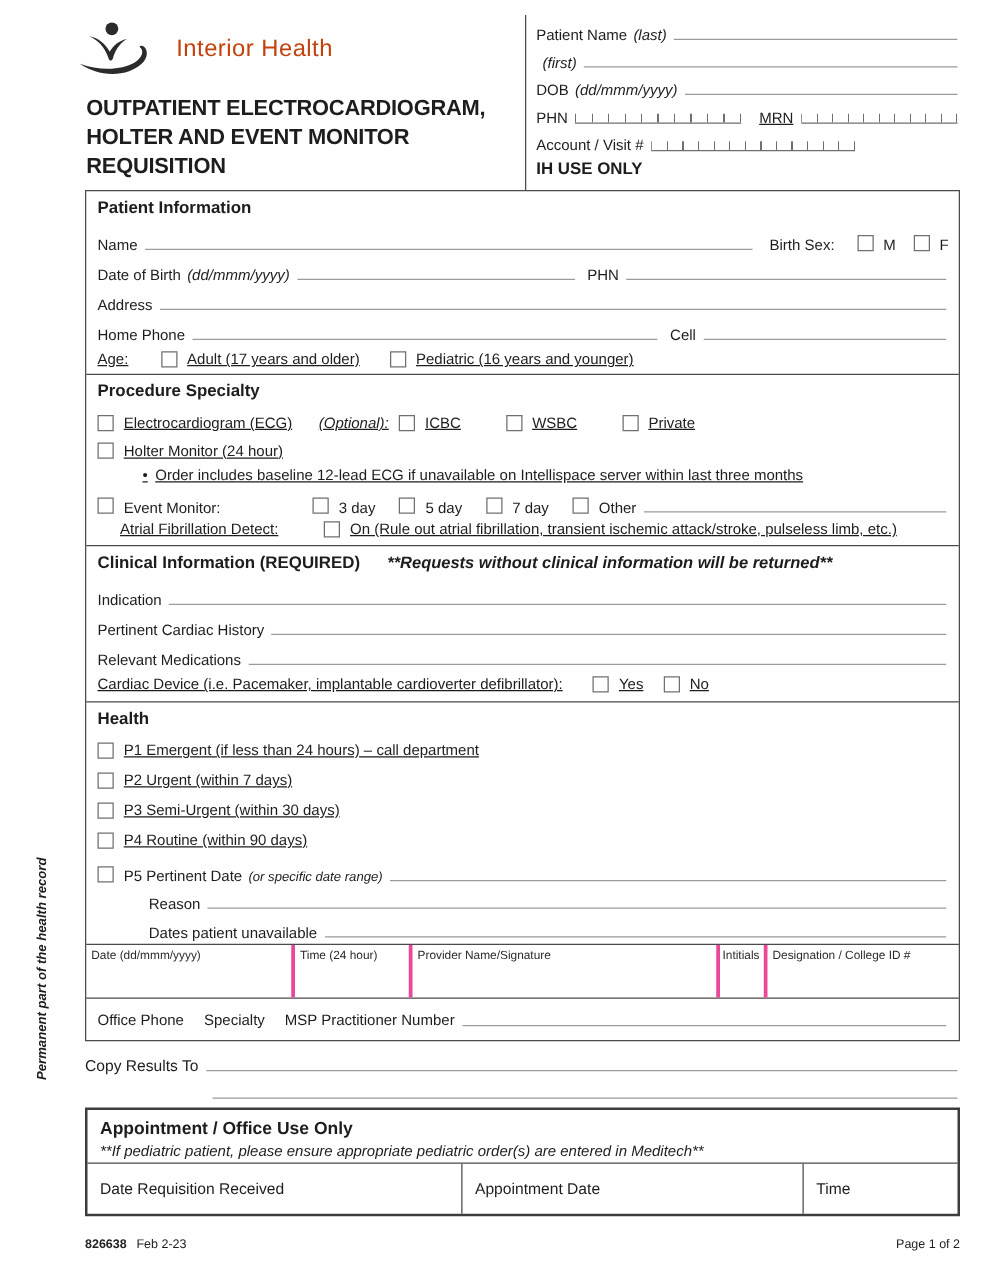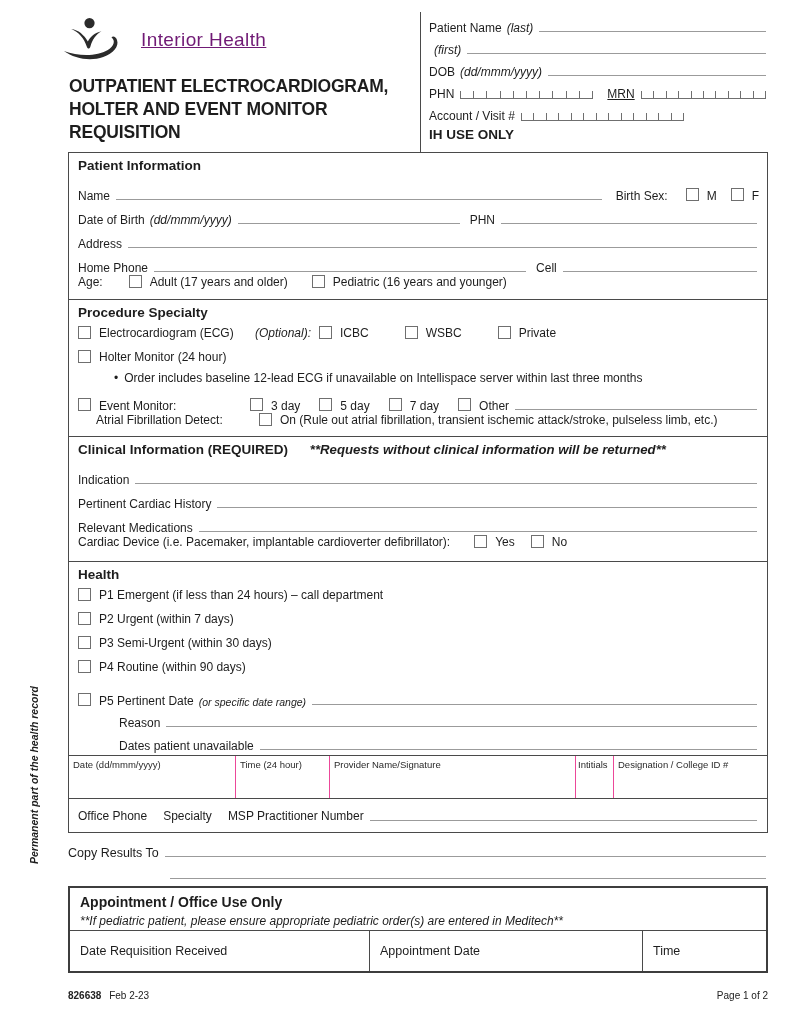--- a/index.html
+++ b/index.html
@@ -2,40 +2,40 @@
 <html><head>
 <meta charset="utf-8">
 <style>
   html,body { margin:0; padding:0; background:#fff; }
   .page { position:relative; width:791px; height:1024px; background:#fff; overflow:hidden;
           font-family:"Liberation Sans","DejaVu Sans",sans-serif; color:#1d1d1d; }
 
   
   .brand { position:absolute; left:62px; top:16px; display:flex; align-items:center; gap:13px; }
   .logo svg { display:block; }
-  .brand-text { font-size:19px; letter-spacing:.4px; color:#701a75;text-decoration:underline; }
+  .brand-text { font-size:19px; letter-spacing:.4px; color:#c2410c; }
   .doc-title { position:absolute; left:69px; top:75px; font-size:17.5px; font-weight:bold;
                line-height:23px; letter-spacing:-.2px; }
 
   .ih-block { position:absolute; left:420px; top:12px; width:348px; height:140px;
               border-left:1px solid #4a4a4a; padding:1px 0 0 8px; box-sizing:border-box; font-size:12px; }
   .ih-block .frow { height:22px; }
   .ind-first { margin-left:29px; }
   .ih-use { font-size:13.5px; font-weight:bold; margin-top:4px; }
 
   .comb { align-self:flex-end; margin:0 0 2px 6px; border-bottom:1px solid #6f6f6f; height:9px;
           background:repeating-linear-gradient(90deg,#6f6f6f 0 1px,transparent 1px 13.2px) left bottom/100% 7px no-repeat; }
   .comb-phn  { width:133px; }
   .comb-mrn  { width:125px; background:repeating-linear-gradient(90deg,#6f6f6f 0 1px,transparent 1px 12.4px) left bottom/100% 7px no-repeat; }
   .comb-acct { width:163px; background:repeating-linear-gradient(90deg,#6f6f6f 0 1px,transparent 1px 12.46px) left bottom/100% 7px no-repeat; }
   .ml14 { margin-left:14px;text-decoration:underline; }
 
   
   .frow { display:flex; align-items:flex-end; font-size:12px; }
-  .crow { display:flex; align-items:flex-start; font-size:12px; }
+  .crow { display:flex; align-items:center; font-size:12px;text-decoration:underline; }
   .lb { white-space:nowrap; }
   .it { font-style:italic; margin-left:5px; }
   .line { flex:1 1 0; border-bottom:1px solid #9b9b9b; margin:0 2px 3px 6px; height:0; align-self:flex-end; }
   .line.fixed { flex:0 0 auto; }
   .cb { flex:0 0 auto; width:11px; height:11px; border:1px solid #6f6f6f; background:#fff; }
   .frow .cb { margin-bottom:2px; }
   .cb + .lb { margin-left:8px; }
   .h24 { height:24px; } .h23 { height:23px; } .h22 { height:22px; } .h21 { height:21px; }
   .h20 { height:20px; } .h18 { height:18px; }
 
@@ -55,21 +55,21 @@
   .ml19 { margin-left:19px; } .ml41 { margin-left:41px;text-align:right; } .ml36 { margin-left:36px; }
   .w151 { width:151px; flex:0 0 151px; } .w163 { width:163px; flex:0 0 163px; }
   .w222 { width:222px; } .w372 { width:372px; }
   .bullet::before { content:"•"; }
   .bullet { margin-right:6px; }
   .small-it { font-style:italic; font-size:10.5px; margin-left:5px; }
   .warn { font-style:italic; font-weight:bold; font-size:13.2px; margin-left:18px; }
 
   
   .ptable { display:flex; height:43px; border-bottom:1px solid #4a4a4a; box-sizing:border-box; }
-  .pcell { box-sizing:border-box; border-right:1px solid #ec4899; padding:3px 4px; font-size:9.5px; color:#2a2a2a; }
+  .pcell { box-sizing:border-box; border-right:3px solid #ec4899; padding:3px 4px; font-size:9.5px; color:#2a2a2a; }
   .pc1 { width:167px; } .pc2 { width:94px; } .pc3 { width:246px; }
   .pc4 { width:38px; padding:3px 2px; } .pc5 { flex:1; border-right:none; }
 
   .orow { display:flex; align-items:flex-end; height:31px; padding:0 8px 7px 9px; font-size:12px; box-sizing:border-box; }
   .orow .line { margin-bottom:2px; }
   .w-office { flex:0 0 140px; } .w-spec { flex:0 0 132px; }
 
   
   .copy-row { position:absolute; left:68px; width:700px; display:flex; align-items:flex-end; font-size:12.5px; }
   .copy-row1 { top:838px; height:22px; }

